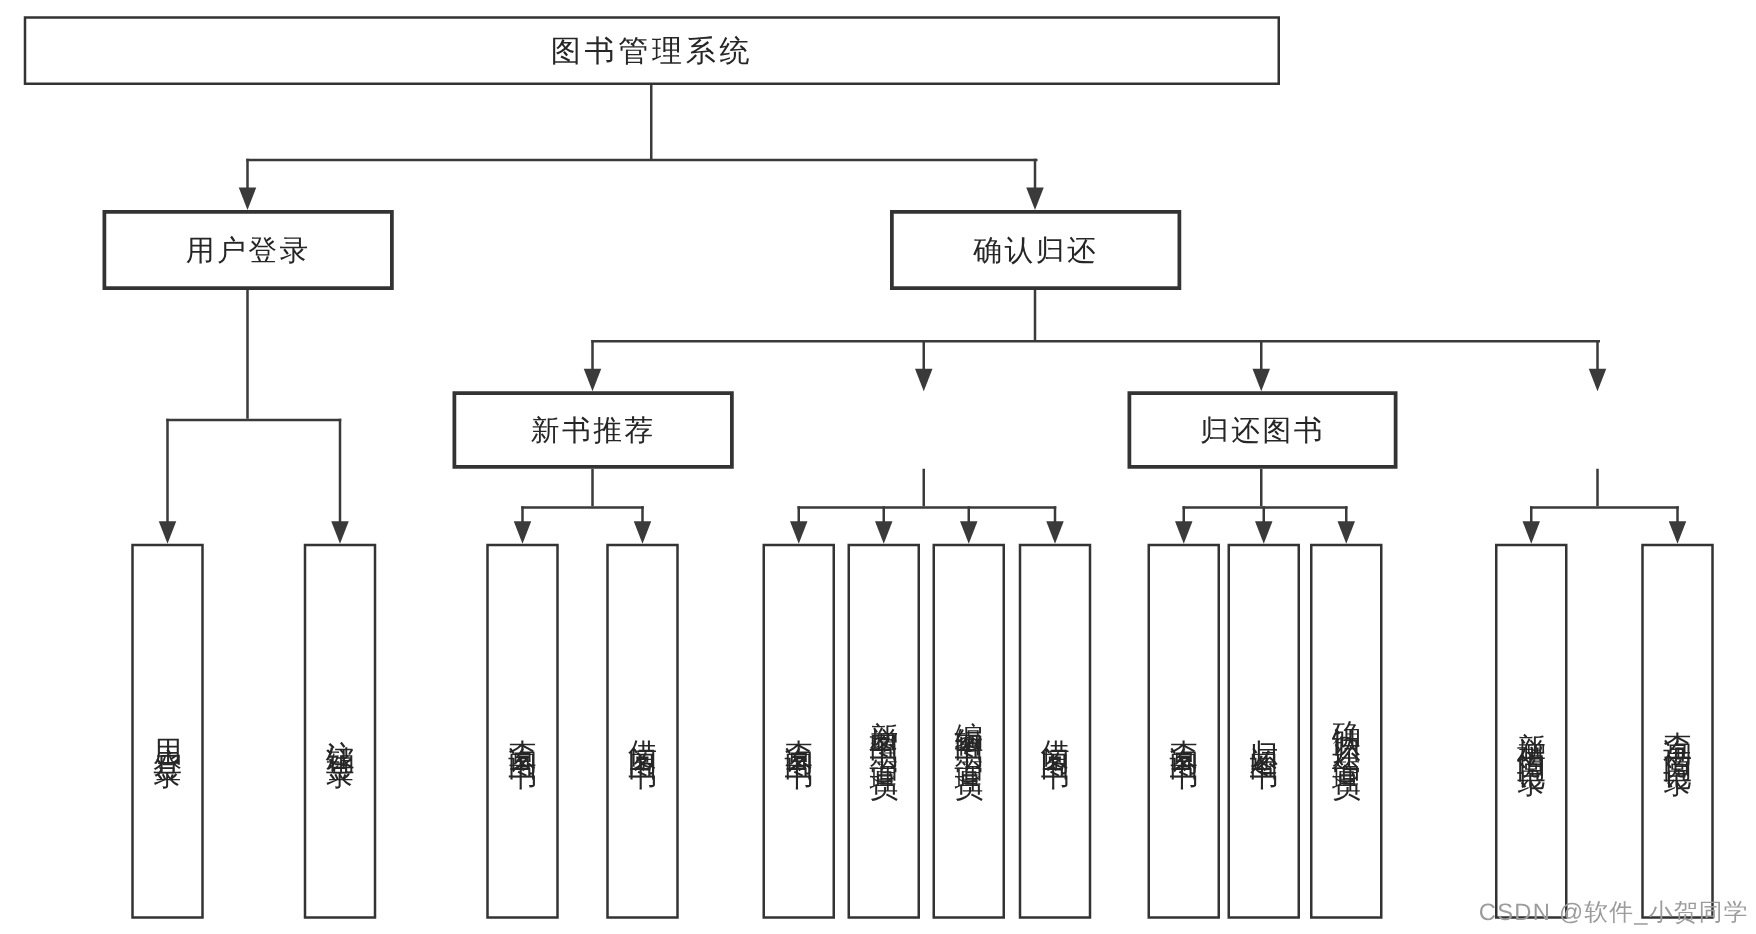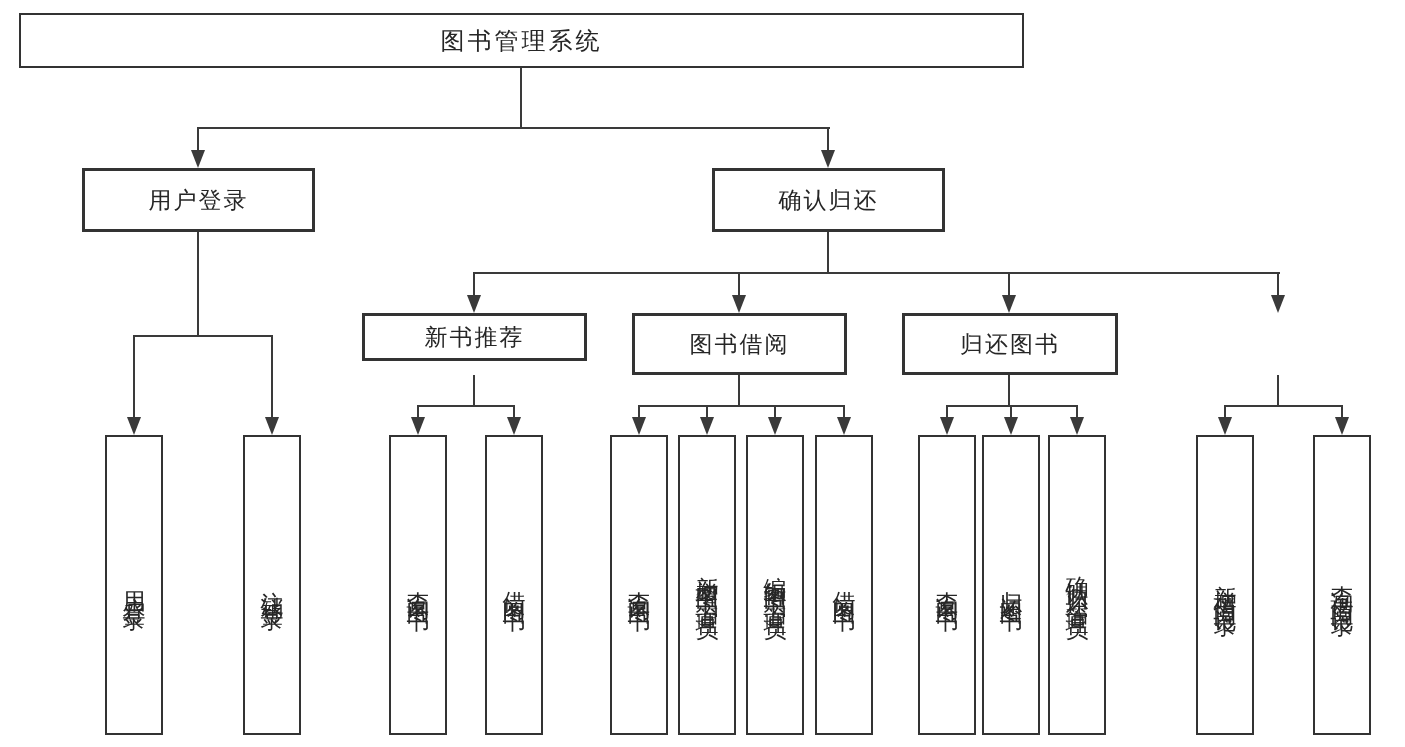--- a/index.html
+++ b/index.html
@@ -70,25 +70,22 @@
   <div class="hline" style="left:473px;top:272px;width:807px"></div>
   <div class="vline" style="left:473px;top:272px;height:25px"></div>
   <div class="arrow" style="left:467px;top:295px"></div>
   <div class="vline" style="left:738px;top:272px;height:25px"></div>
   <div class="arrow" style="left:732px;top:295px"></div>
   <div class="vline" style="left:1008px;top:272px;height:25px"></div>
   <div class="arrow" style="left:1002px;top:295px"></div>
   <div class="vline" style="left:1277px;top:272px;height:25px"></div>
   <div class="arrow" style="left:1271px;top:295px"></div>
 
-  <div class="box h" style="left:362px;top:313px;width:225px;height:48px">
+  <div class="box h" style="left:362px;top:313px;width:225px;height:62px">
     <span>新书推荐</span>
-  </div>
-  <div class="box h" style="left:632px;top:313px;width:215px;height:62px">
-    <span>图书借阅</span>
   </div>
   <div class="box h" style="left:902px;top:313px;width:216px;height:62px">
     <span>归还图书</span>
   </div>
 
   <div class="vline" style="left:473px;top:375px;height:30px"></div>
   <div class="hline" style="left:417px;top:405px;width:98px"></div>
   <div class="vline" style="left:417px;top:405px;height:14px"></div>
   <div class="arrow" style="left:411px;top:417px"></div>
   <div class="vline" style="left:513px;top:405px;height:14px"></div>
@@ -158,14 +155,15 @@
     <span class="vtext">确认归还（管理员）</span>
   </div>
 
   <div class="box vbox" style="left:1196px;top:435px">
     <span class="vtext">新增借阅记录</span>
   </div>
   <div class="box vbox" style="left:1313px;top:435px">
     <span class="vtext">查询借阅记录</span>
   </div>
 
+  <div class="watermark">CSDN @软件_小贺同学</div>
 
 </div>
 
 </body></html>

